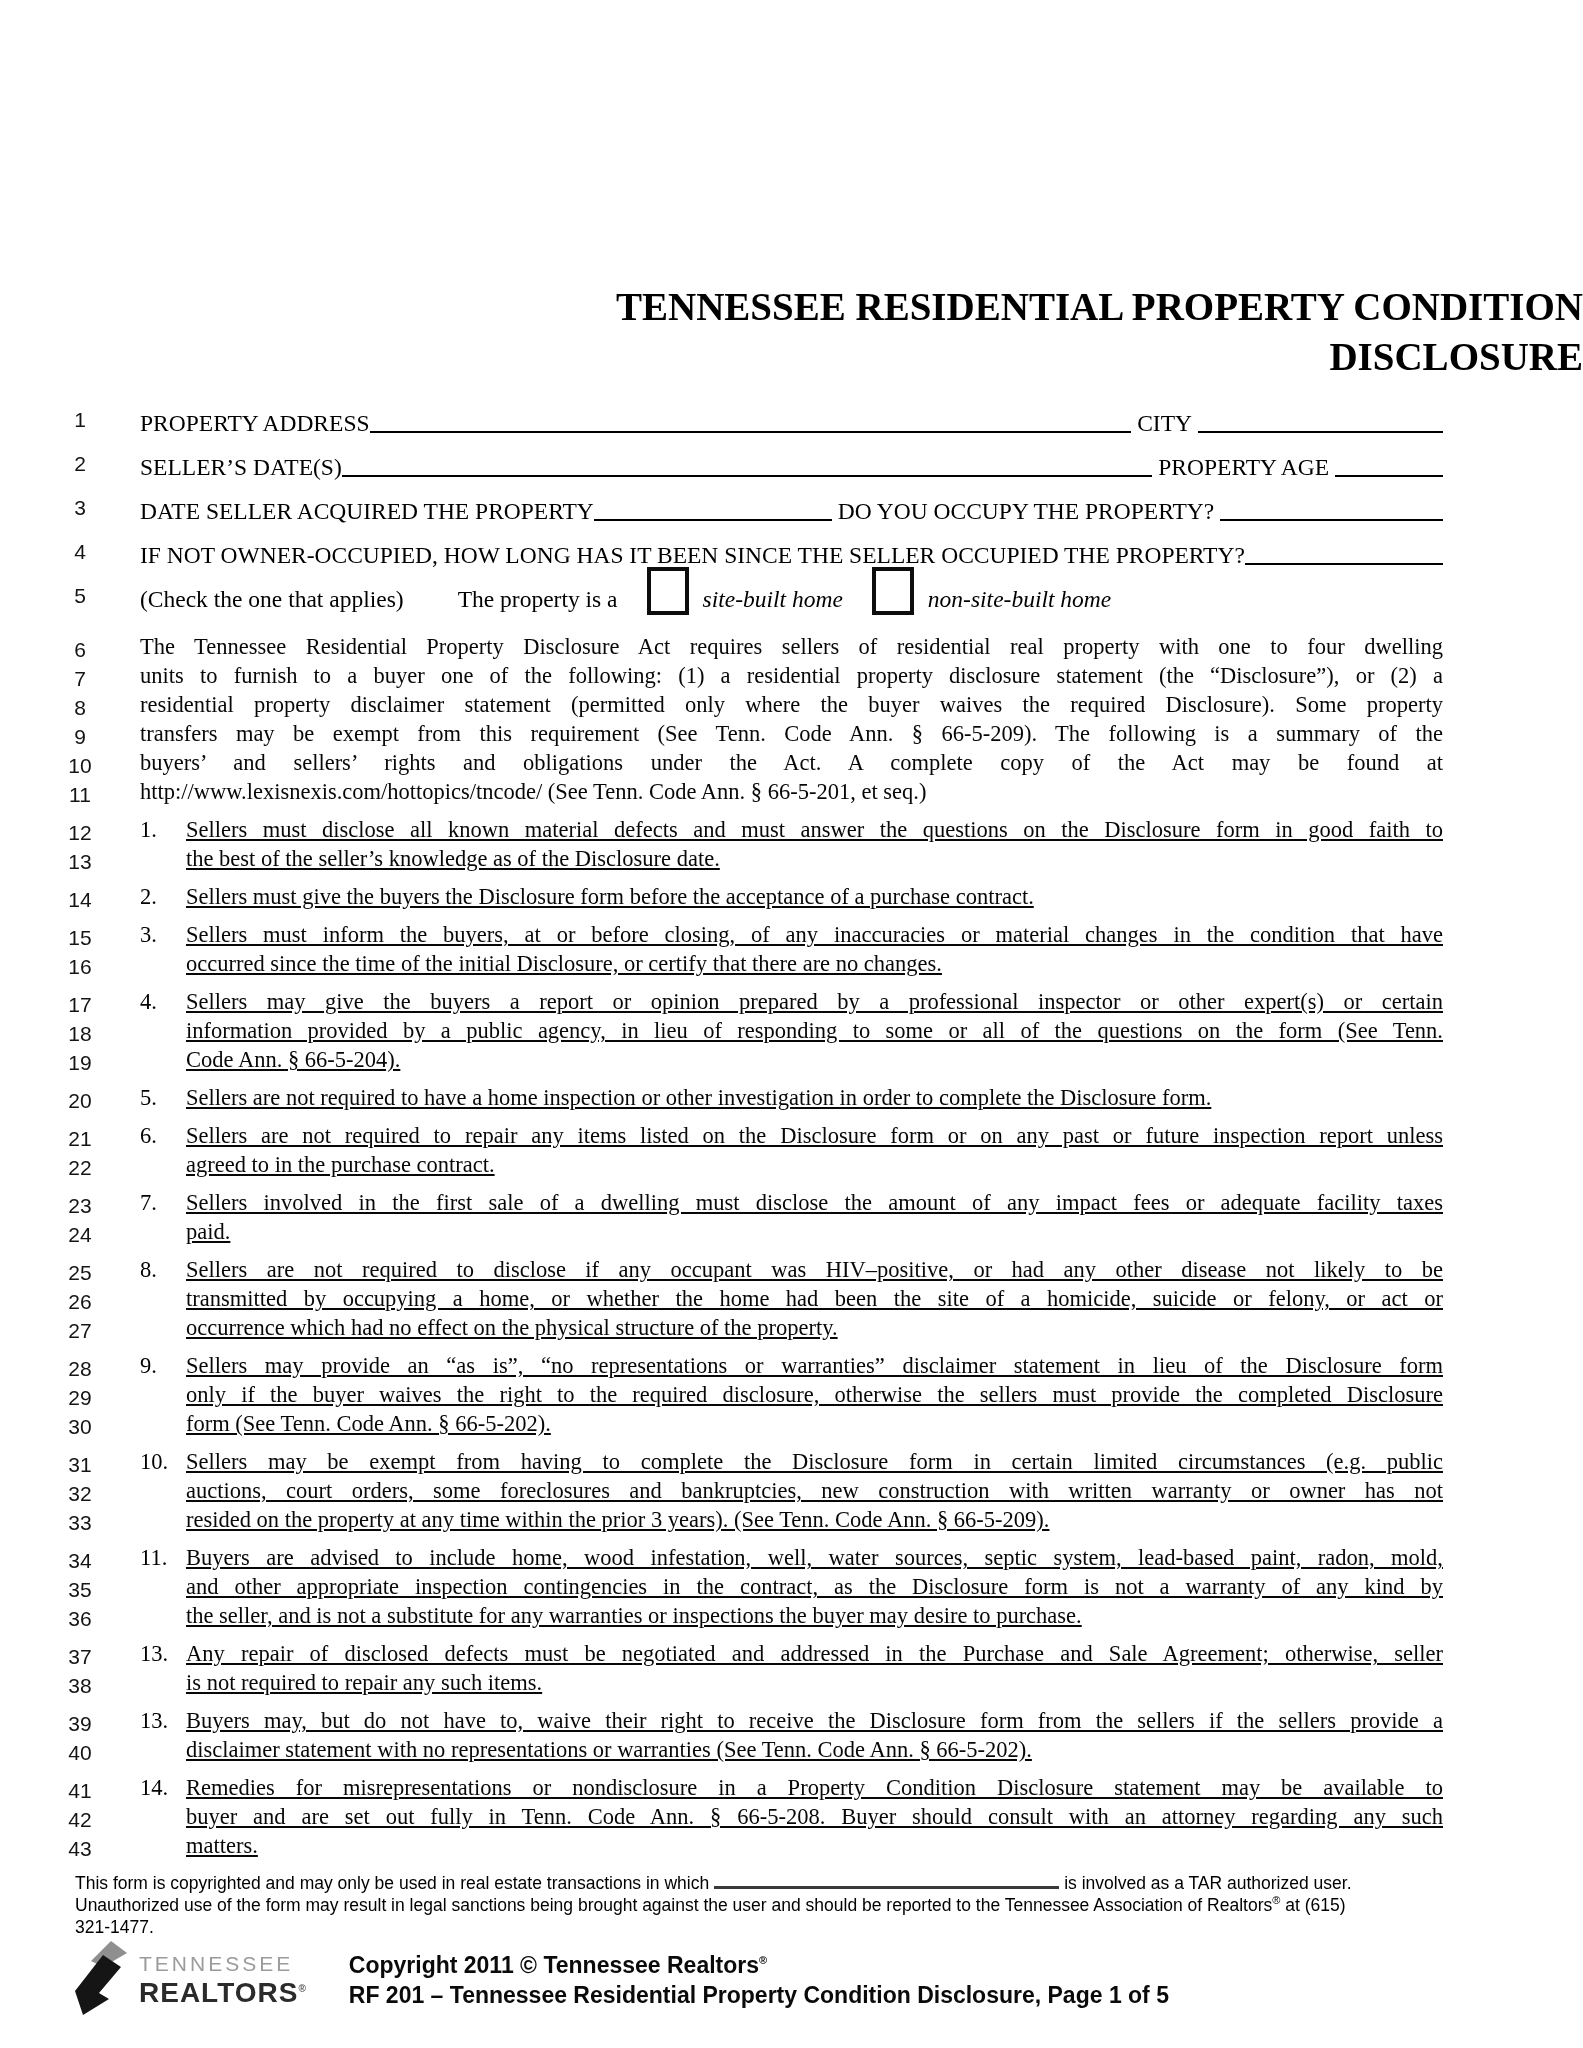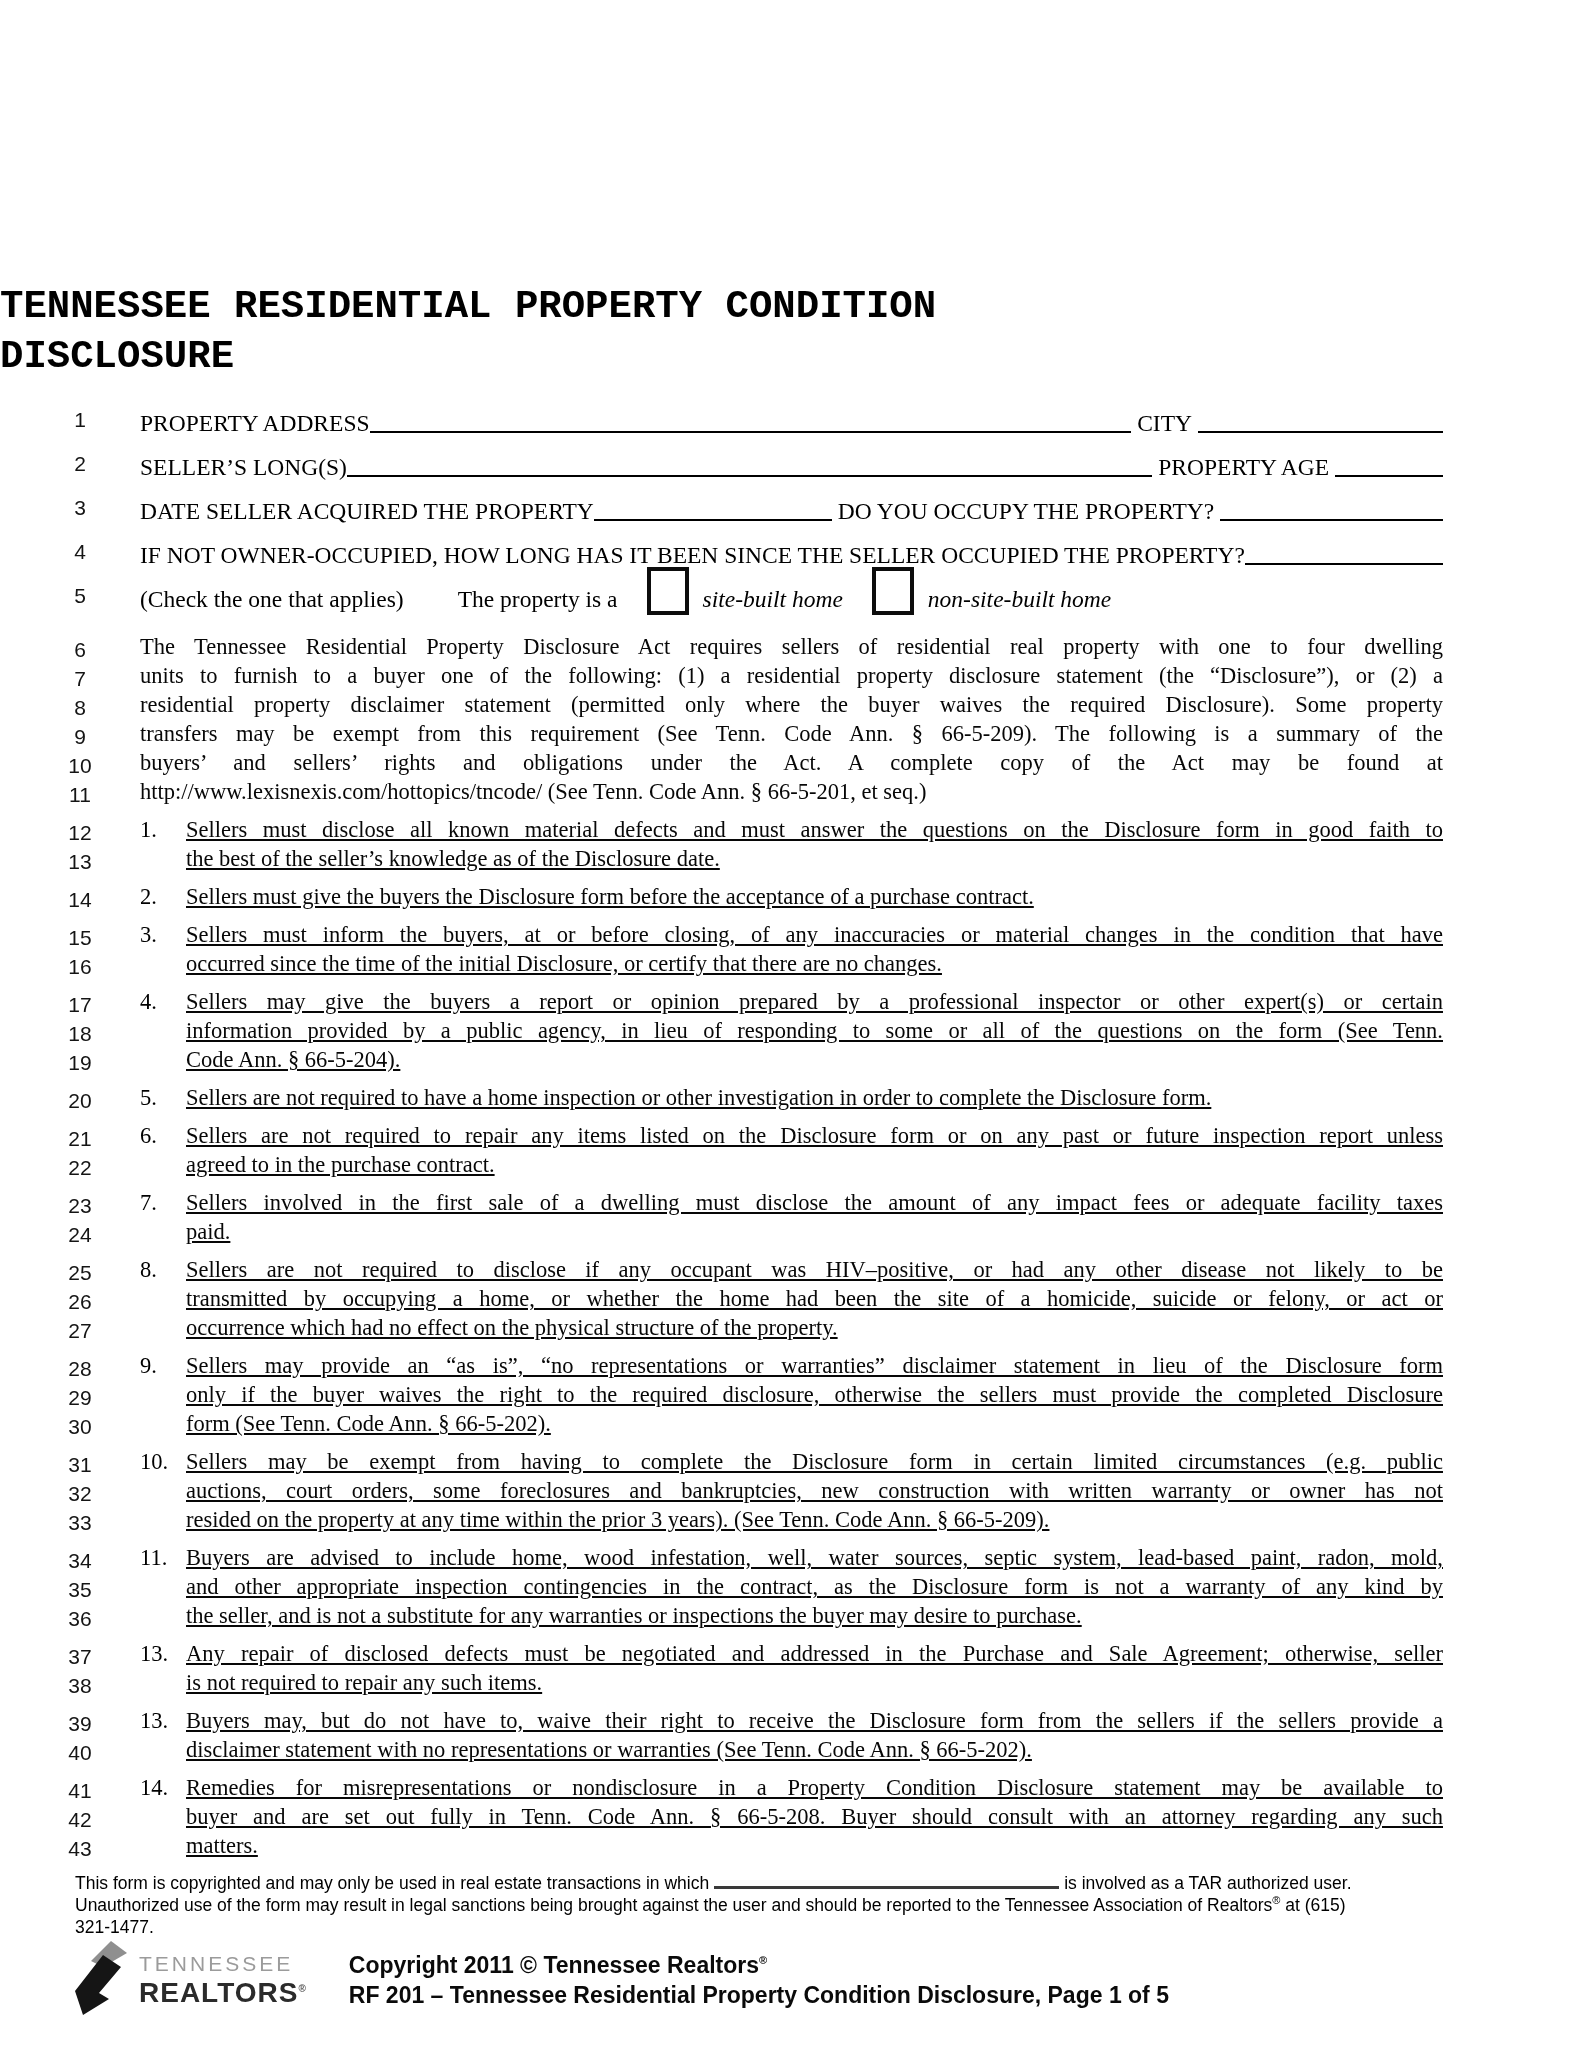--- a/index.html
+++ b/index.html
@@ -1,21 +1,21 @@
 <!DOCTYPE html>
 <html><head>
 <meta charset="utf-8">
 <style>
   html,body { margin:0; padding:0; background:#ffffff; }
   .page {
     position:relative; width:1583px; height:2048px; overflow:hidden;
     background:#ffffff; color:#000;
     font-family:"Liberation Serif", serif;
   }
-  .title { margin-top:282px; text-align:left; font-weight:bold; font-size:39px; line-height:50px;font-family:Liberation Mono, monospace; }
+  .title { margin-top:282px; text-align:right; font-weight:bold; font-size:39px; line-height:50px; }
   .main { margin:14px 140px 0 140px; }
 
   
   .ln {
     position:absolute; left:-80px; top:3px; width:40px; text-align:center;
     font-family:"Liberation Sans", sans-serif; font-size:21px; color:#141414;
   }
 
   
   .frow { position:relative; display:flex; align-items:flex-end; height:44px;
@@ -72,21 +72,21 @@
     <div class="frow">
       <span class="ln">1</span>
       <span class="flabel">PROPERTY ADDRESS</span>
       <span class="ul"></span>
       <span class="flabel sep6">CITY</span>
       <span class="ul w245"></span>
     </div>
 
     <div class="frow">
       <span class="ln">2</span>
-      <span class="flabel">SELLER’S LONG(S)</span>
+      <span class="flabel">SELLER’S DATE(S)</span>
       <span class="ul"></span>
       <span class="flabel sep6">PROPERTY AGE</span>
       <span class="ul w108"></span>
     </div>
 
     <div class="frow">
       <span class="ln">3</span>
       <span class="flabel">DATE SELLER ACQUIRED THE PROPERTY</span>
       <span class="ul w238"></span>
       <span class="flabel sep6">DO YOU OCCUPY THE PROPERTY?</span>

